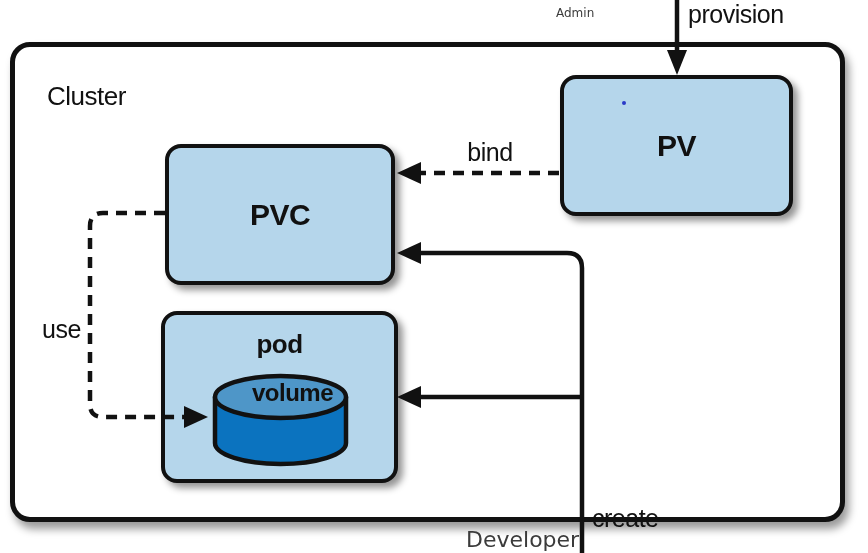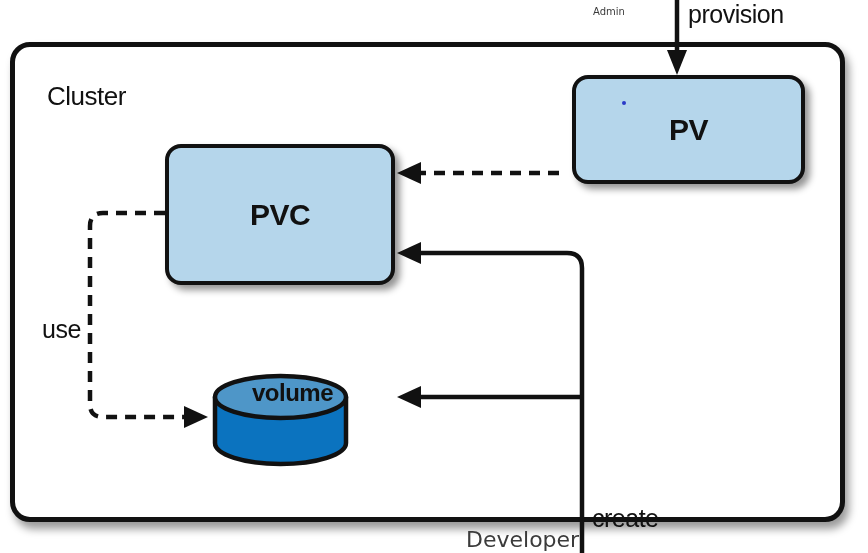--- a/index.html
+++ b/index.html
@@ -30,21 +30,21 @@
     background:#b5d6eb;
     border:4px solid #111;
     border-radius:16px;
     box-shadow:5px 5px 7px rgba(0,0,0,0.42);
     z-index:2;
     display:flex;align-items:center;justify-content:center;
   }
   .node-label{
     font-size:30px;font-weight:700;color:#111;letter-spacing:-0.5px;
   }
-  .pv-node{left:560px;top:75px;width:233px;height:109px;margin-left:12px;}
+  .pv-node{left:560px;top:75px;width:233px;height:141px;}
   .pvc-node{left:165px;top:144px;width:230px;height:141px;}
   .pod-node{left:161px;top:311px;width:237px;height:172px;justify-content:flex-start;align-items:flex-start;}
   .pod-label{
     position:absolute;left:0;top:14px;width:100%;text-align:center;
     font-size:26px;font-weight:700;color:#111;letter-spacing:-0.5px;
   }
   .artifact-dot{
     position:absolute;left:622px;top:101px;width:4px;height:4px;
     border-radius:50%;z-index:3;
   }
@@ -56,21 +56,21 @@
   
   .edge-label{
     position:absolute;z-index:6;
     font-size:25px;font-weight:400;color:#111;letter-spacing:-0.5px;
   }
   .actor-label{
     position:absolute;z-index:6;
     font-family:"DejaVu Sans",sans-serif;
     font-weight:400;color:#3b3b3b;
   }
-  .admin-label{left:556px;top:6px;width:106px;text-align:center;font-size:10px;}
+  .admin-label{left:556px;top:6px;width:106px;text-align:left;font-size:12px;}
   .developer-label{left:466px;top:527px;width:110px;text-align:center;font-size:22px;}
   .provision-label{left:688px;top:0px;}
   .bind-label{left:451px;top:138px;width:78px;text-align:center;}
   .use-label{left:42px;top:315px;}
   .create-label{left:592px;top:456px;margin-top:48px;}
   .volume-label{
     position:absolute;left:227px;top:379px;width:131px;text-align:center;
     z-index:6;font-size:24px;font-weight:700;color:#111;letter-spacing:-0.5px;
   }
 </style>
@@ -85,20 +85,23 @@
 
   <div class="node pv-node">
     <span class="node-label">PV</span>
   </div>
   <div class="artifact-dot" style="background:#2a3ac8;"></div>
 
   <div class="node pvc-node">
     <span class="node-label">PVC</span>
   </div>
 
+  <div class="node pod-node">
+    <div class="pod-label">pod</div>
+  </div>
 
   <svg class="wires" viewBox="0 0 868 553" xmlns="http://www.w3.org/2000/svg">
 
     <g>
       <path d="M677,0 L677,56" fill="none" stroke="#111" stroke-width="4.5"></path>
       <polygon points="677,75 667,50 687,50" fill="#111"></polygon>
     </g>
 
     <g>
       <path d="M559,173 L419,173" fill="none" stroke="#111" stroke-width="4.5" stroke-dasharray="11 8"></path>
@@ -119,17 +122,18 @@
 
     <g>
       <path d="M215,397 L215,443 A65.5,21 0 0 0 346,443 L346,397 Z" stroke="#111" stroke-width="4.5" stroke-linejoin="round" fill="#0b73bf"></path>
       <ellipse cx="280.5" cy="397" rx="65.5" ry="21" stroke="#111" stroke-width="4.5" fill="#4e96c8"></ellipse>
     </g>
   </svg>
 
   <div class="volume-label">volume</div>
   <div class="actor-label admin-label">Admin</div>
   <div class="edge-label provision-label">provision</div>
+  <div class="edge-label bind-label">bind</div>
   <div class="edge-label use-label">use</div>
   <div class="edge-label create-label">create</div>
   <div class="actor-label developer-label">Developer</div>
 
 </div>
 
 </body></html>

